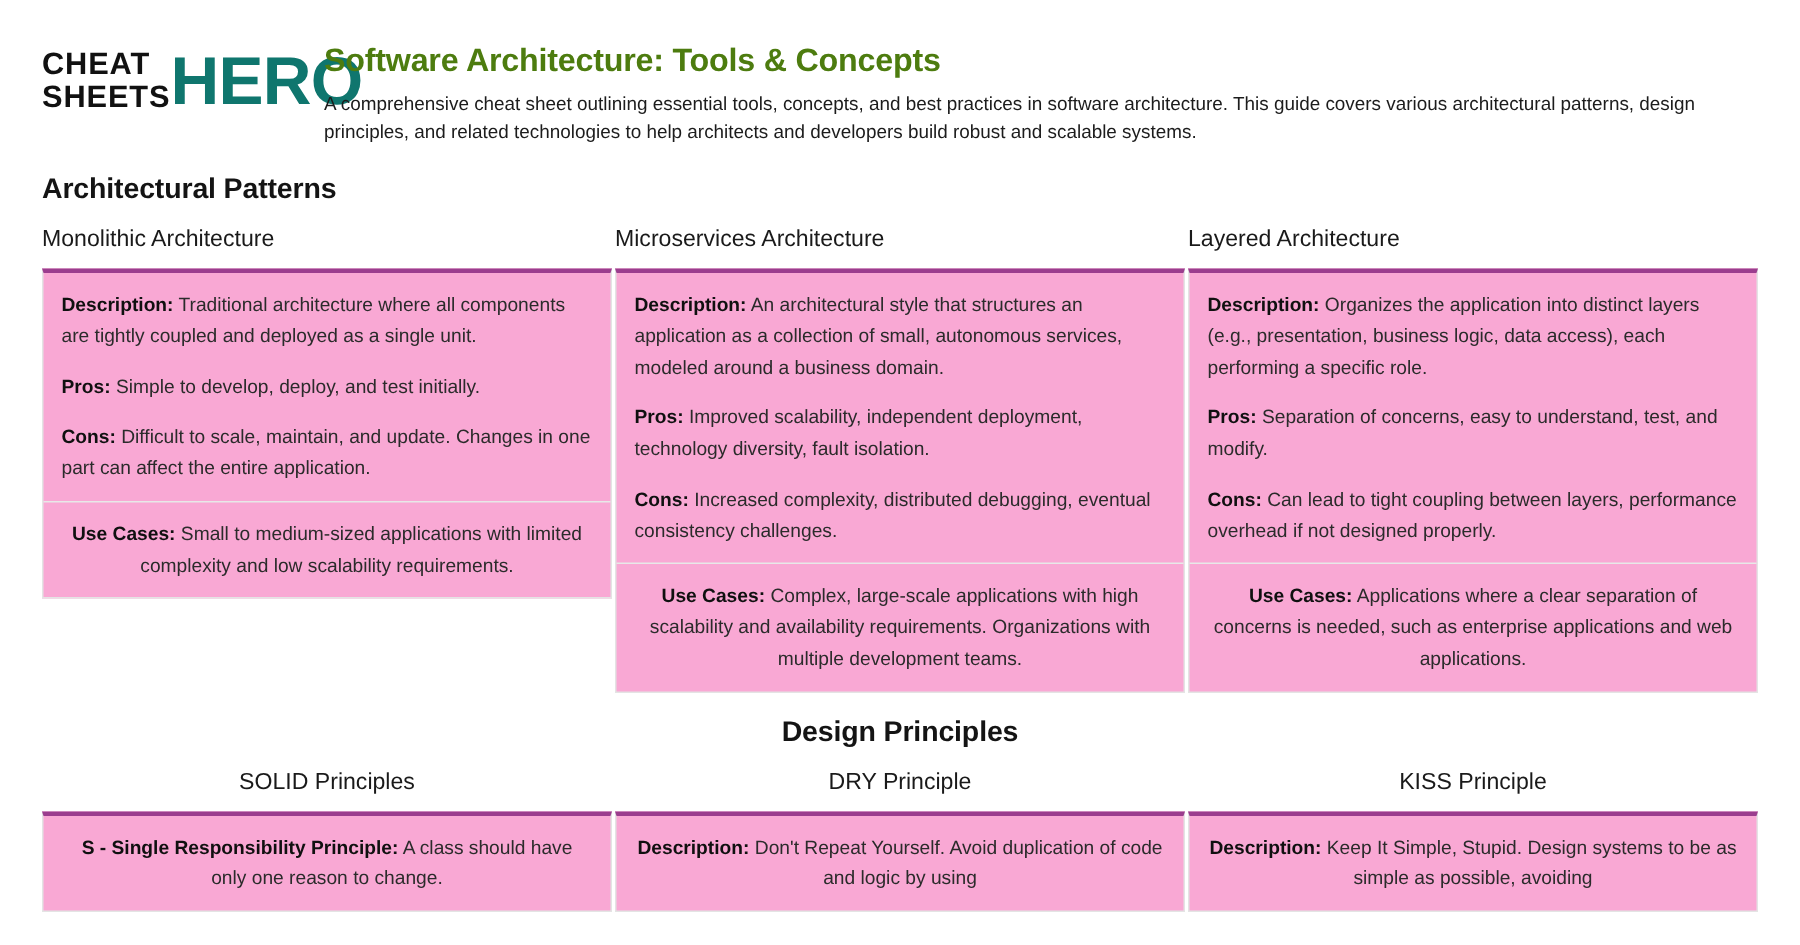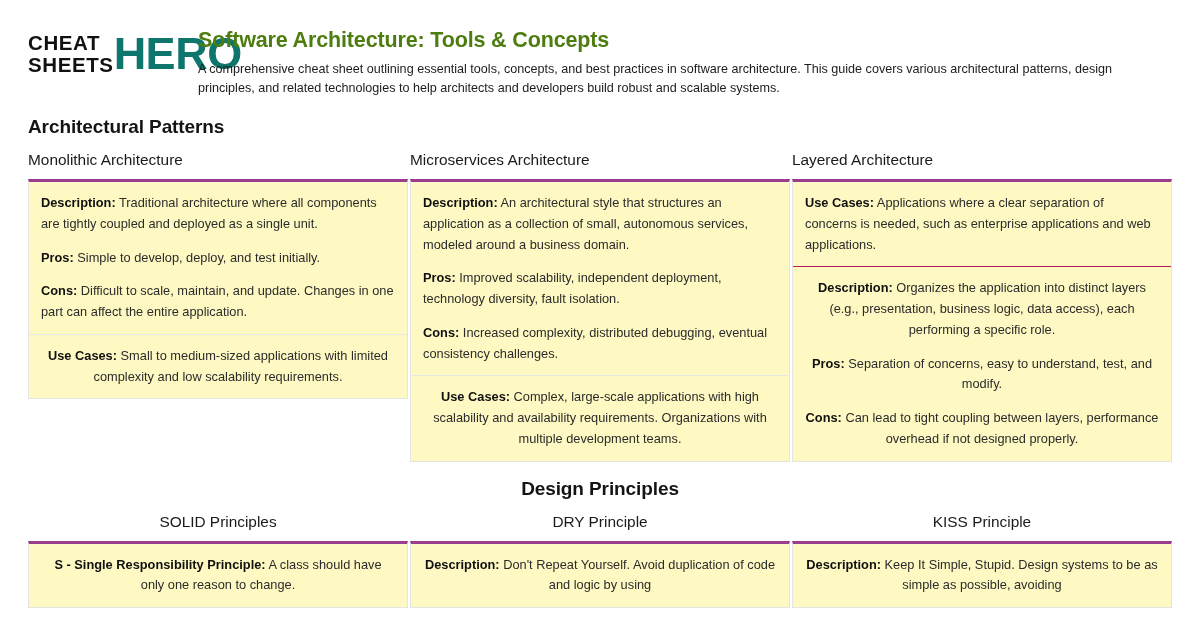--- a/index.html
+++ b/index.html
@@ -22,20 +22,21 @@
     height: 630px;
     padding: 26px 28px 0 28px;
     position: relative;
     overflow: hidden;
   }
 
   
   .header {
     display: flex;
     align-items: flex-start;
+    gap: 18px;
     margin-bottom: 18px;
   }
   .logo {
     flex: 0 0 auto;
     width: 170px;
     padding-top: 6px;
     user-select: none;
   }
   .logo-row {
     display: flex;
@@ -111,21 +112,21 @@
     font-size: 15.4px;
     font-weight: 400;
     color: #1a1a1a;
     margin: 0 0 10px 0;
     line-height: 1.25;
   }
 
   .card-body {
     border: 1px solid #e4e4e4;
     border-top: 3.5px solid #9b3d8e;
-    background: #fef9c3;
+    background: #f9a8d4;
   }
 
   .card-block {
     padding: 11px 12px 11px 12px;
   }
   .card-block + .card-block {
     border-top: 1px solid #be185d;
     text-align: center;
   }
 
@@ -194,27 +195,27 @@
                 <p class="entry"><span class="lbl">Cons:</span><span> Increased complexity, distributed debugging, eventual consistency challenges.</span></p>
               </div>
               <div class="card-block" style="border-top-color: rgb(232, 232, 232);">
                 <p class="entry"><span class="lbl">Use Cases:</span><span> Complex, large-scale applications with high scalability and availability requirements. Organizations with multiple development teams.</span></p>
               </div>
             </div>
           </div>
           <div class="card">
             <div class="card-title">Layered Architecture</div>
             <div class="card-body" style="border-color: rgb(155, 61, 142) rgb(228, 228, 228) rgb(228, 228, 228);">
-              <div class="card-block" style="border-top-color: rgb(232, 232, 232);">
-                <p class="entry"><span class="lbl">Use Cases:</span><span> Applications where a clear separation of concerns is needed, such as enterprise applications and web applications.</span></p>
-              </div>
               <div class="card-block">
                 <p class="entry"><span class="lbl">Description:</span><span> Organizes the application into distinct layers (e.g., presentation, business logic, data access), each performing a specific role.</span></p>
                 <p class="entry"><span class="lbl">Pros:</span><span> Separation of concerns, easy to understand, test, and modify.</span></p>
                 <p class="entry"><span class="lbl">Cons:</span><span> Can lead to tight coupling between layers, performance overhead if not designed properly.</span></p>
+              </div>
+              <div class="card-block" style="border-top-color: rgb(232, 232, 232);">
+                <p class="entry"><span class="lbl">Use Cases:</span><span> Applications where a clear separation of concerns is needed, such as enterprise applications and web applications.</span></p>
               </div>
             </div>
           </div>
         </div>
       </div>
       <div class="section section-principles">
         <h2 class="section-title">Design Principles</h2>
         <div class="cards">
           <div class="card">
             <div class="card-title">SOLID Principles</div>

